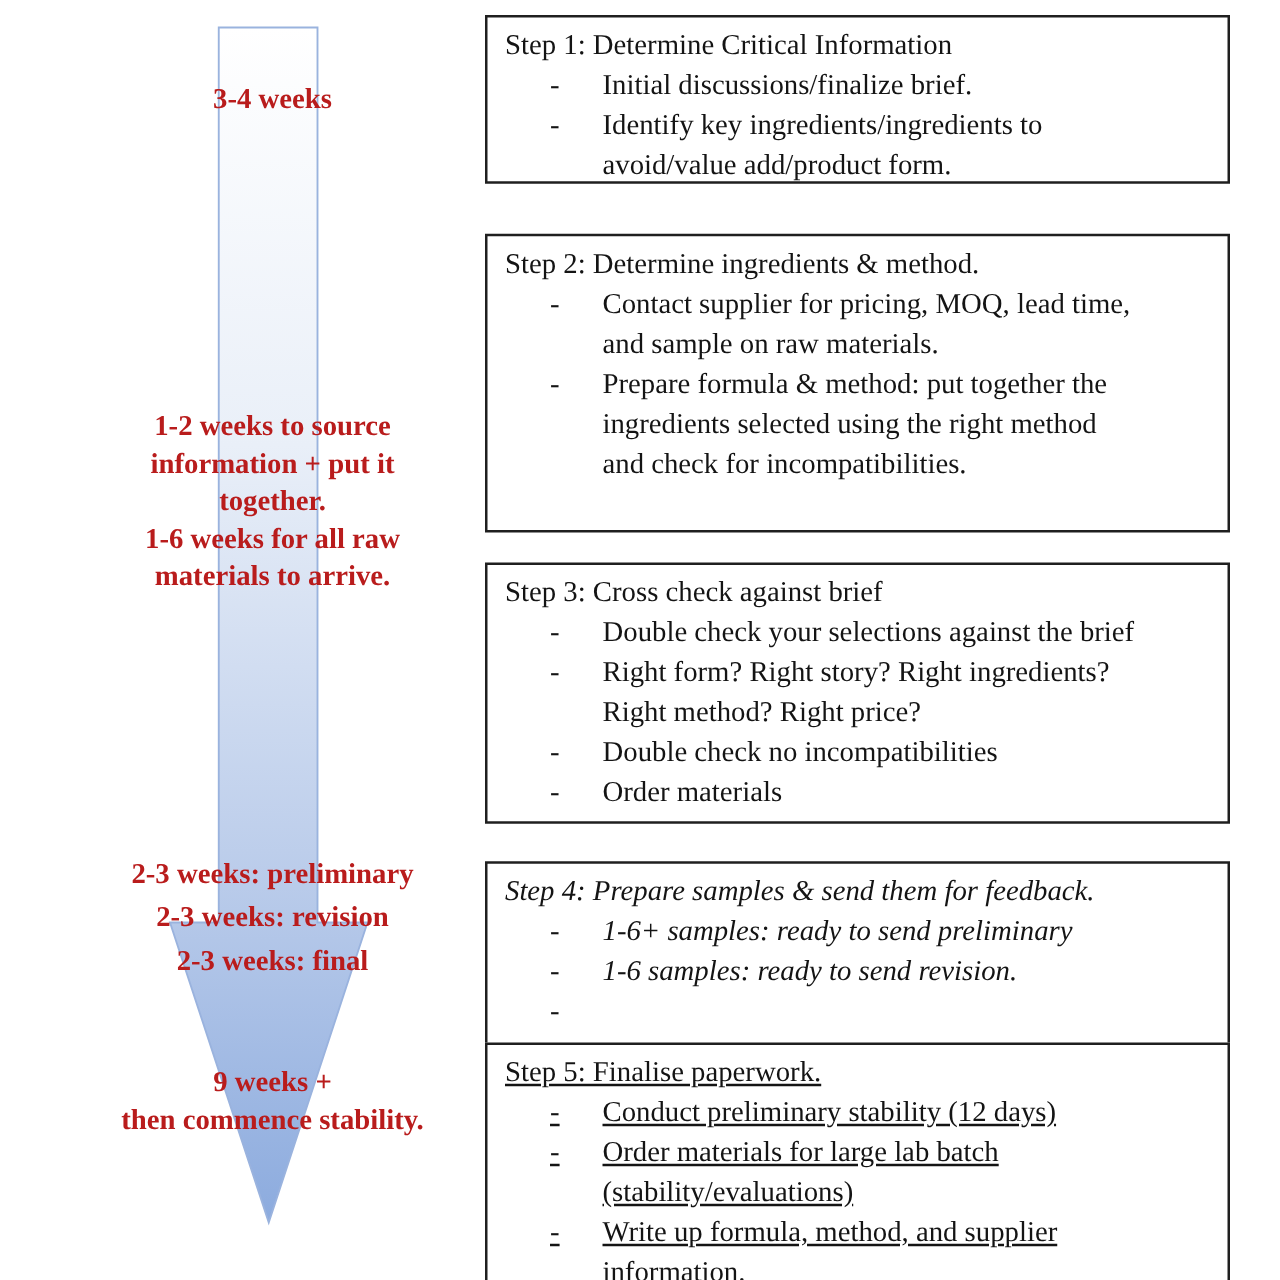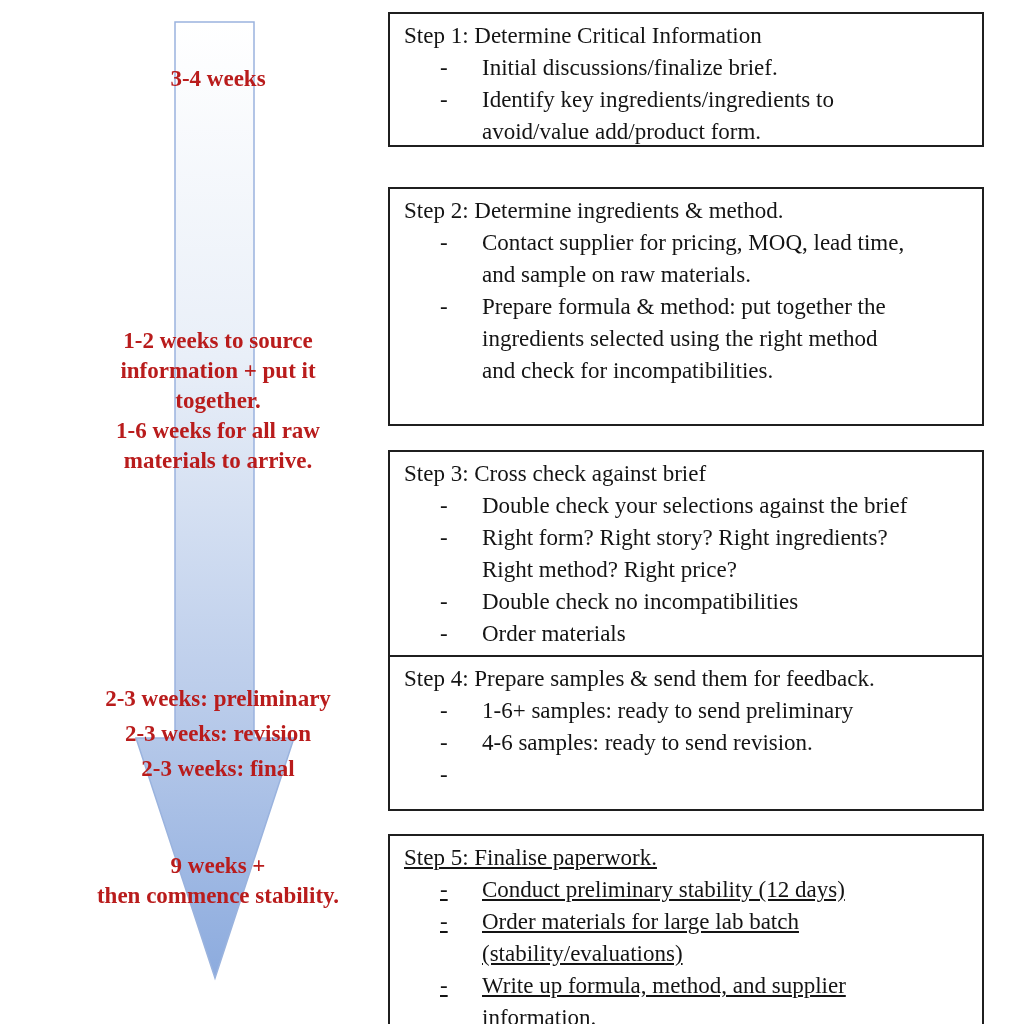--- a/index.html
+++ b/index.html
@@ -48,21 +48,21 @@
     border: 2px solid #1f1f1f;
     box-sizing: border-box;
     background: #ffffff;
     font-size: 23px;
     line-height: 32px;
     padding-top: 6px;
   }
   .step-box-1 { top: 12px;  height: 135px; }
   .step-box-2 { top: 187px; height: 239px; }
   .step-box-3 { top: 450px; height: 209px; }
-  .step-box-4 { top: 655px; height: 156px; }
+  .step-box-4 { top: 689px; height: 156px; font-style: italic; }
   .step-box-5 { top: 834px; height: 204px; text-decoration: underline; }
   .step-title {
     padding-left: 14px;
     padding-right: 24px;
     white-space: pre-line;
   }
   .bullet {
     display: flex;
     padding-left: 50px;
     padding-right: 6px;
@@ -154,21 +154,21 @@
   </div>
 
   <div class="step-box step-box-4">
     <div class="step-title">Step 4: Prepare samples &amp; send them for feedback.</div>
     <div class="bullet">
       <span class="bullet-dash">-</span>
       <span class="bullet-text">1-6+ samples: ready to send preliminary</span>
     </div>
     <div class="bullet">
       <span class="bullet-dash">-</span>
-      <span class="bullet-text">4-6 samples: ready to send revision.</span>
+      <span class="bullet-text">1-6 samples: ready to send revision.</span>
     </div>
     <div class="bullet">
       <span class="bullet-dash">-</span>
     </div>
   </div>
 
   <div class="step-box step-box-5">
     <div class="step-title">Step 5: Finalise paperwork.</div>
     <div class="bullet">
       <span class="bullet-dash">-</span>

